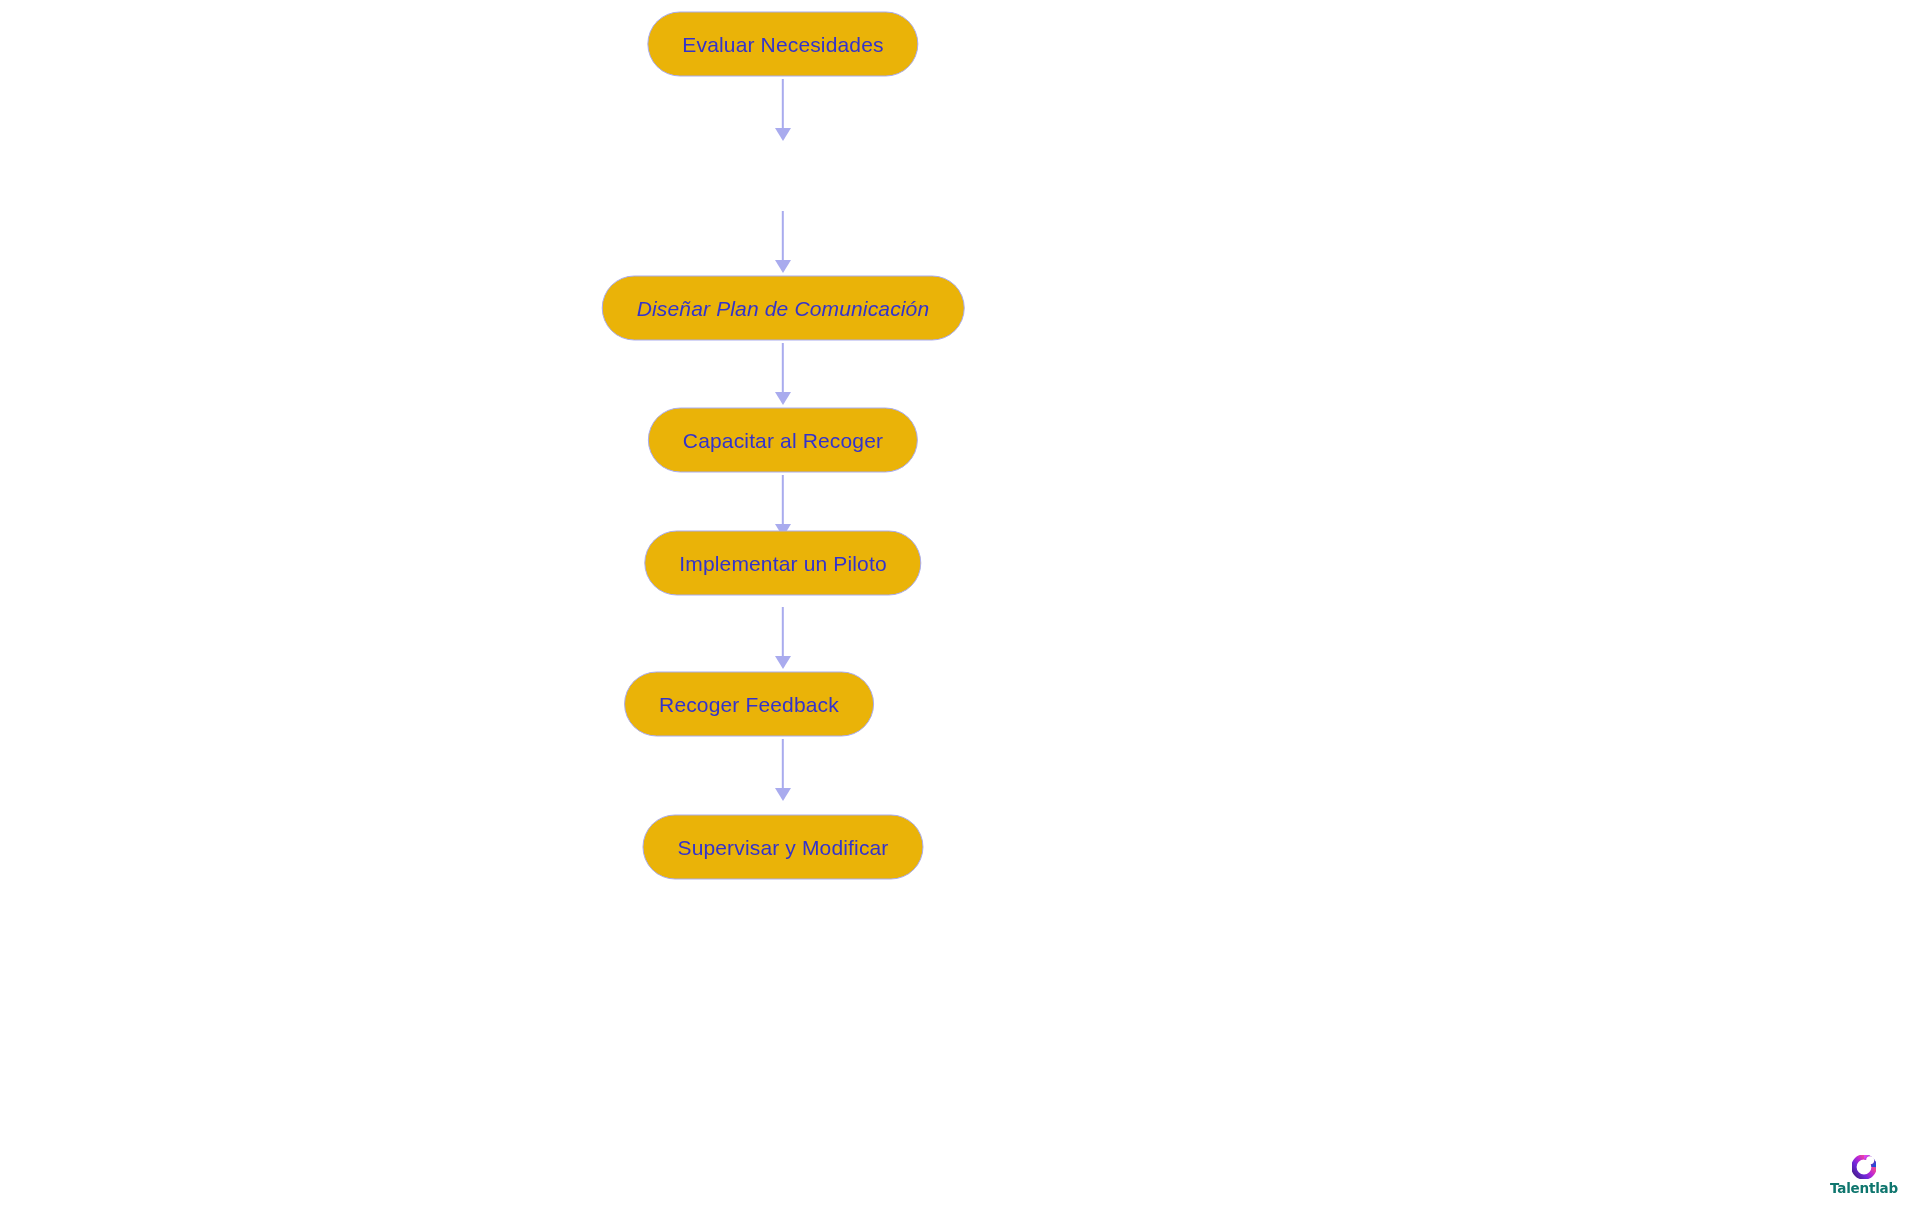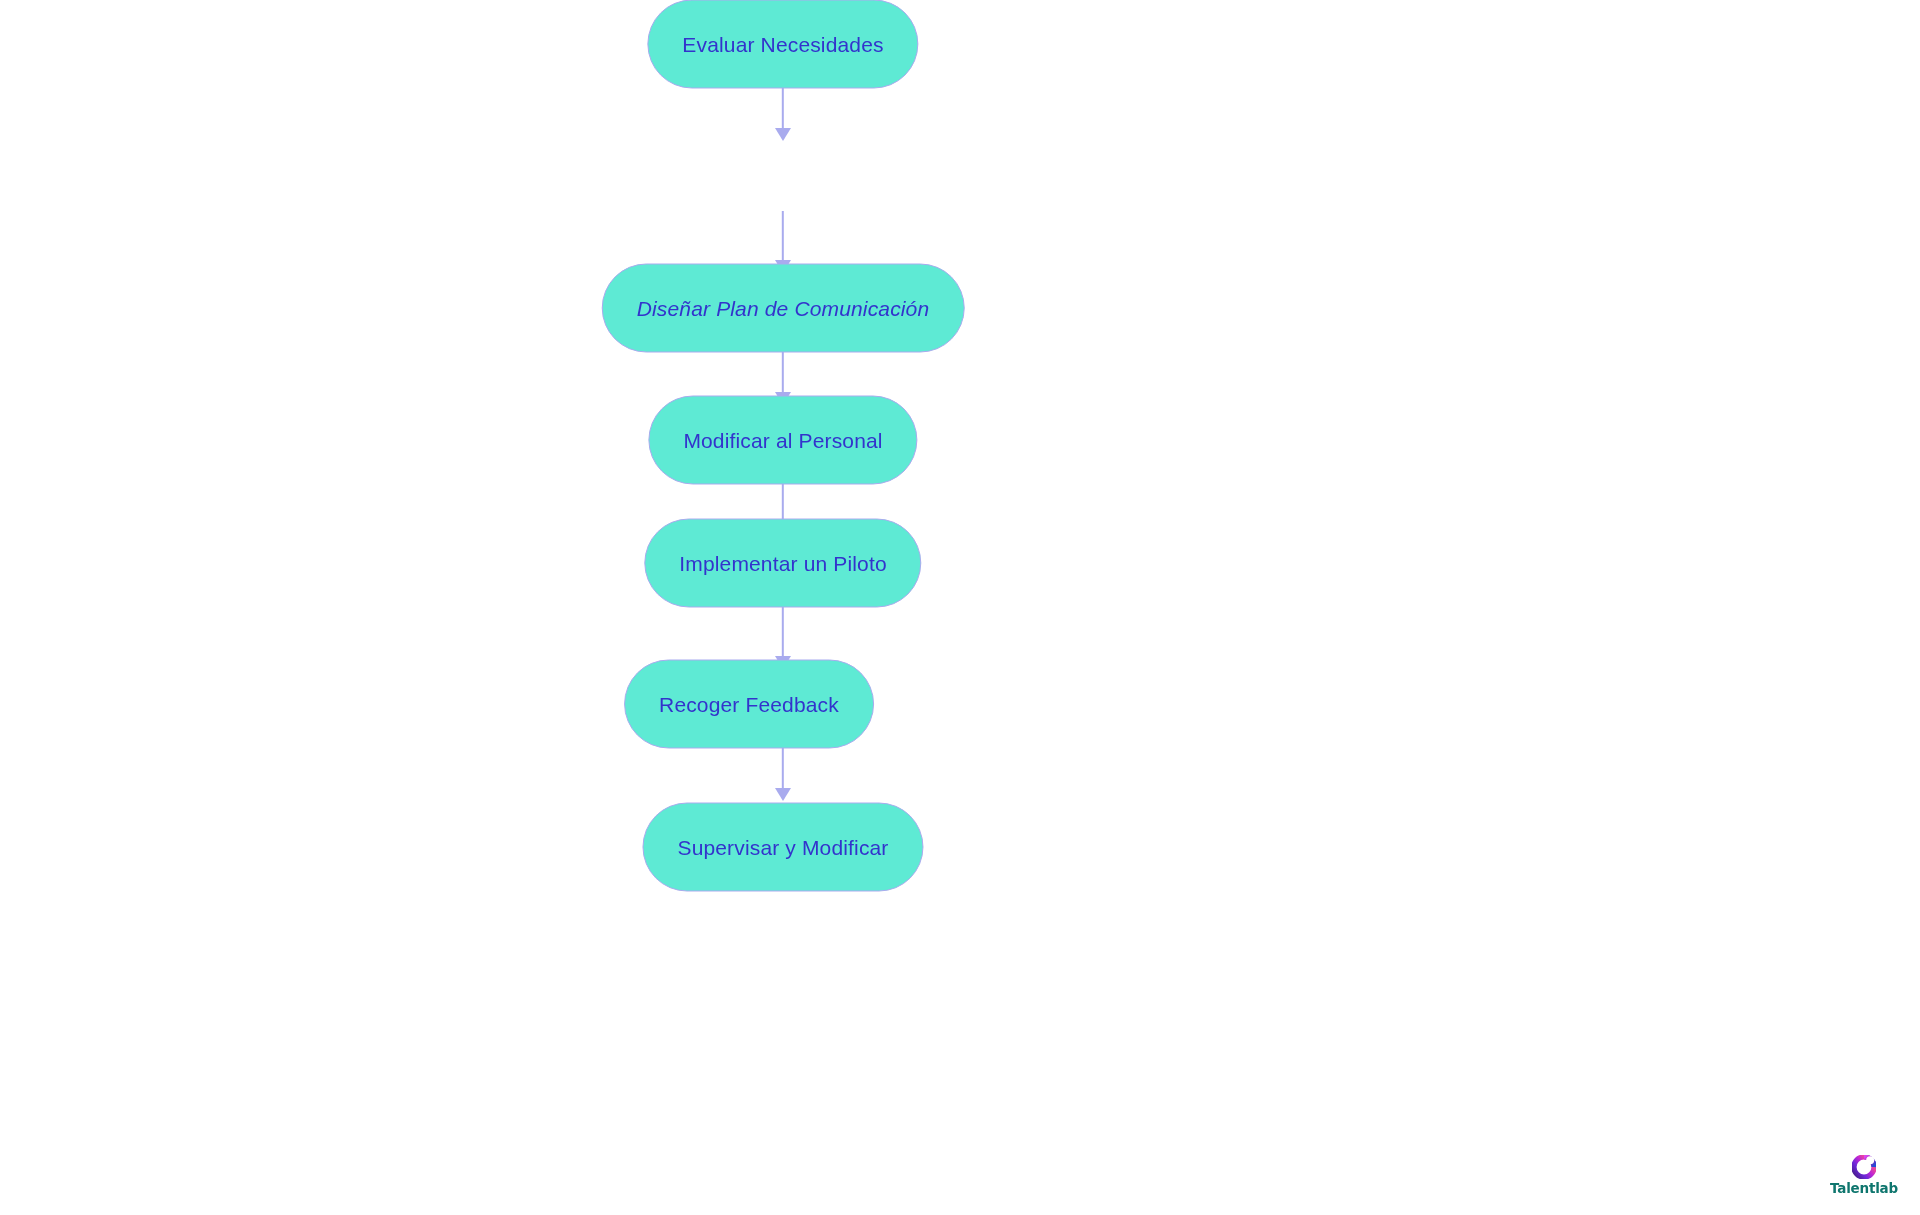--- a/index.html
+++ b/index.html
@@ -23,24 +23,24 @@
   }
 
   
   .node {
     position: absolute;
     transform: translate(-50%, -50%);
     box-sizing: border-box;
     display: flex;
     align-items: center;
     justify-content: center;
-    background: #5eead4;
+    background: #eab308;
     border: 1.6px solid #a9abee;
     border-radius: 999px;
-    height: 89px;
+    height: 65px;
     padding: 0 34px;
     white-space: nowrap;
   }
   .node-label {
     color: #3333cc;
     font-size: 21px;
     font-weight: 400;
     letter-spacing: 0.15px;
     line-height: 1;
     font-family: "Liberation Sans", sans-serif;
@@ -134,21 +134,21 @@
   <div class="node" style="left:783px; top:44px;">
     <span class="node-label">Evaluar Necesidades</span>
   </div>
 
 
   <div class="node" style="left:783px; top:308px;font-style:italic;">
     <span class="node-label">Diseñar Plan de Comunicación</span>
   </div>
 
   <div class="node" style="left:783px; top:440px;">
-    <span class="node-label">Modificar al Personal</span>
+    <span class="node-label">Capacitar al Recoger</span>
   </div>
 
   <div class="node" style="left:783px; top:547px;margin-top:16px;">
     <span class="node-label">Implementar un Piloto</span>
   </div>
 
   <div class="node" style="left:749px; top:704px;">
     <span class="node-label">Recoger Feedback</span>
   </div>
 

